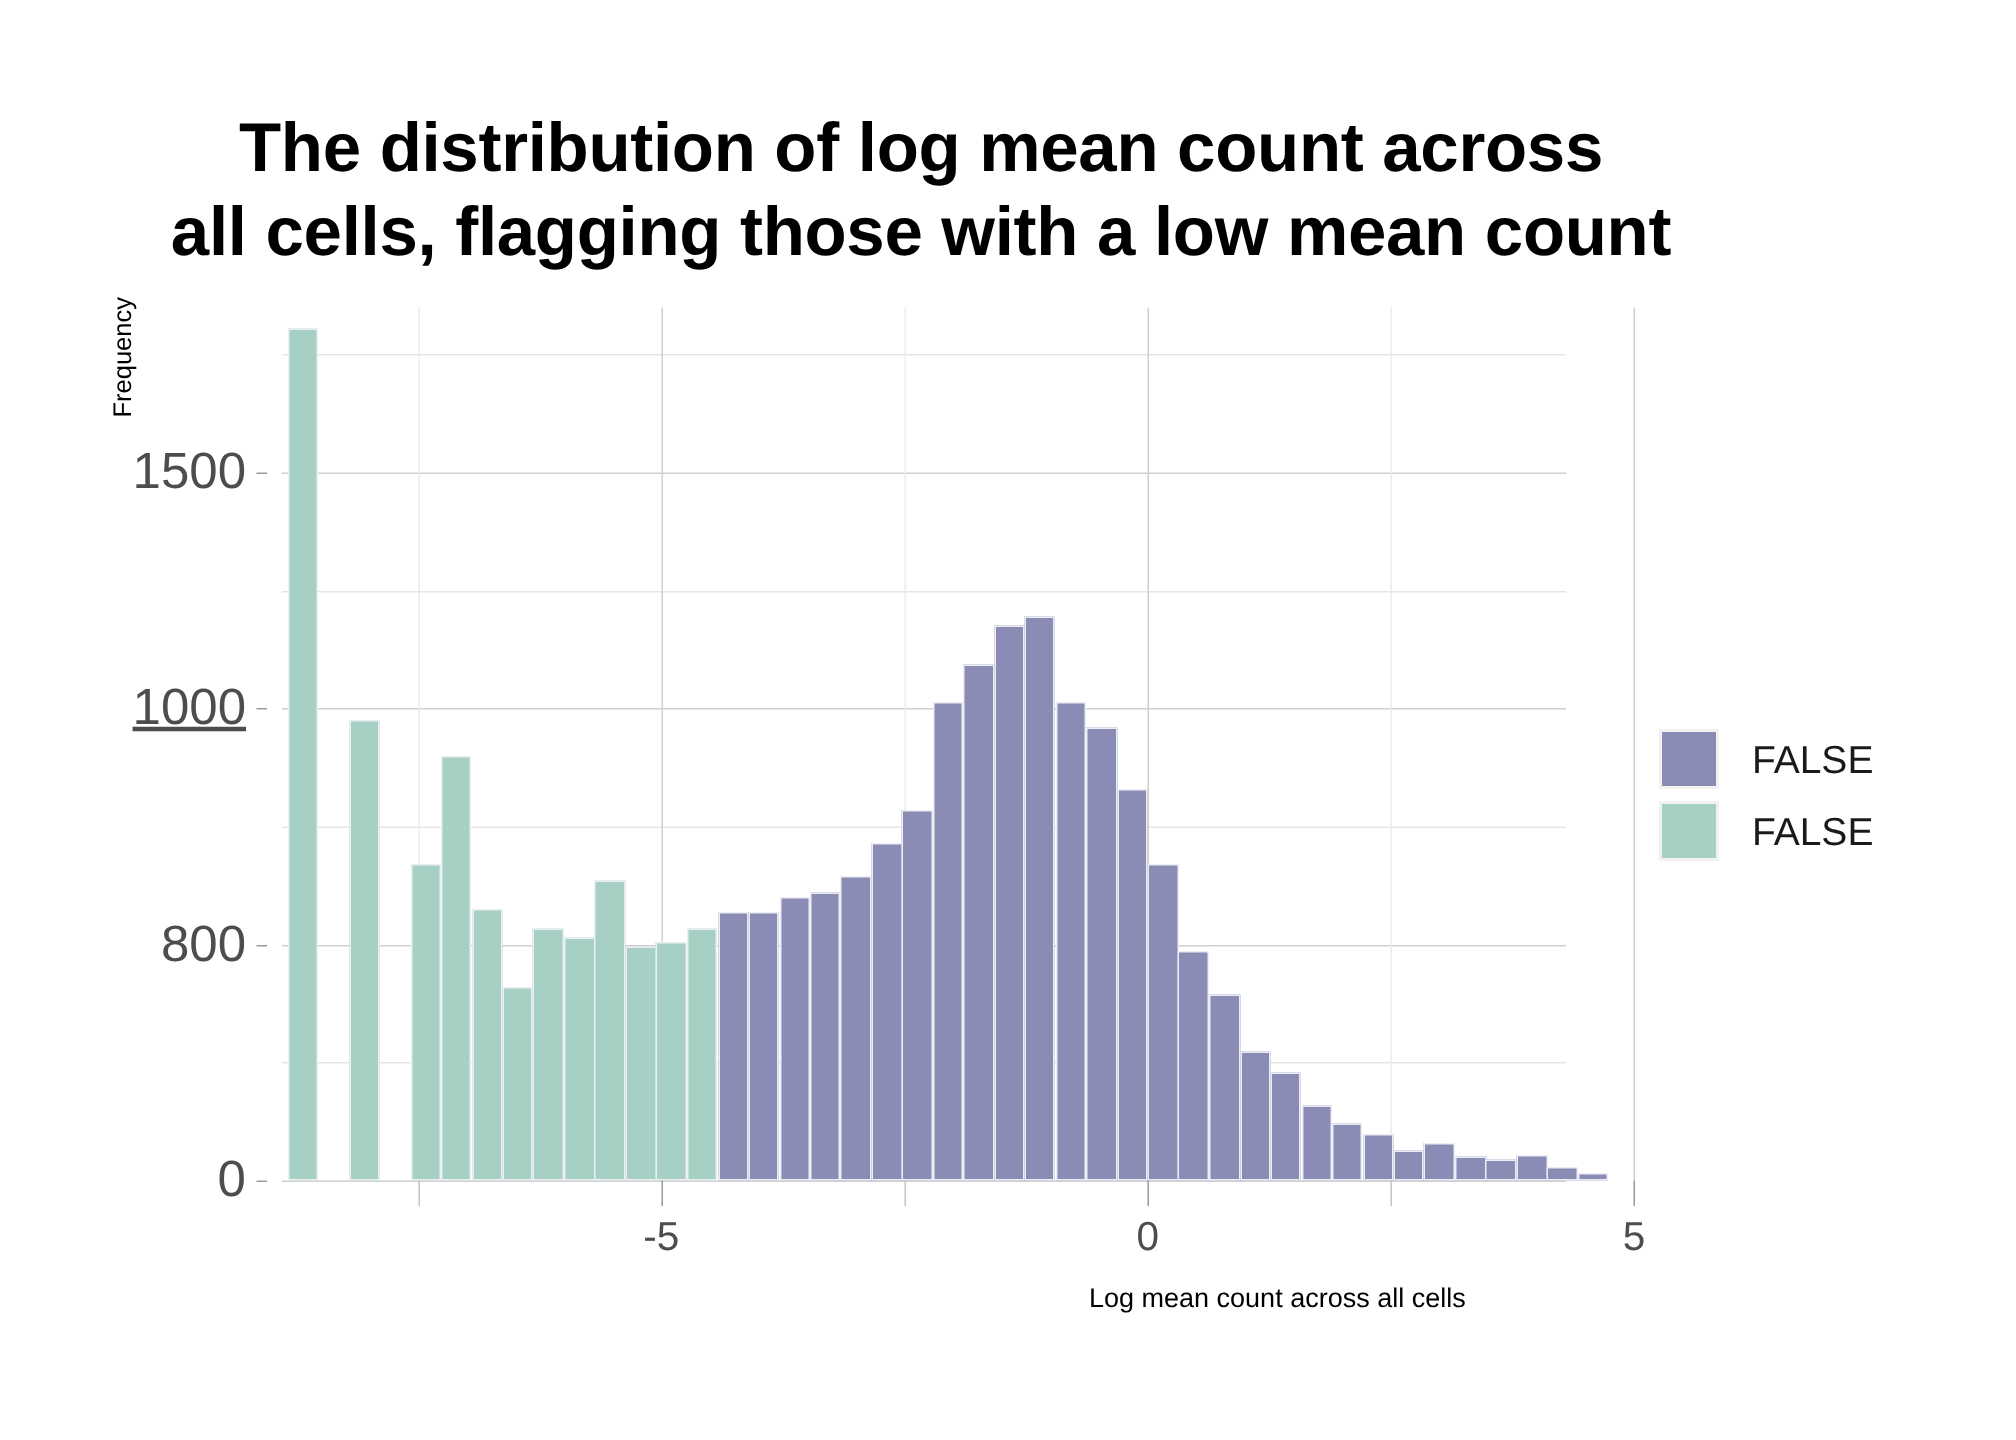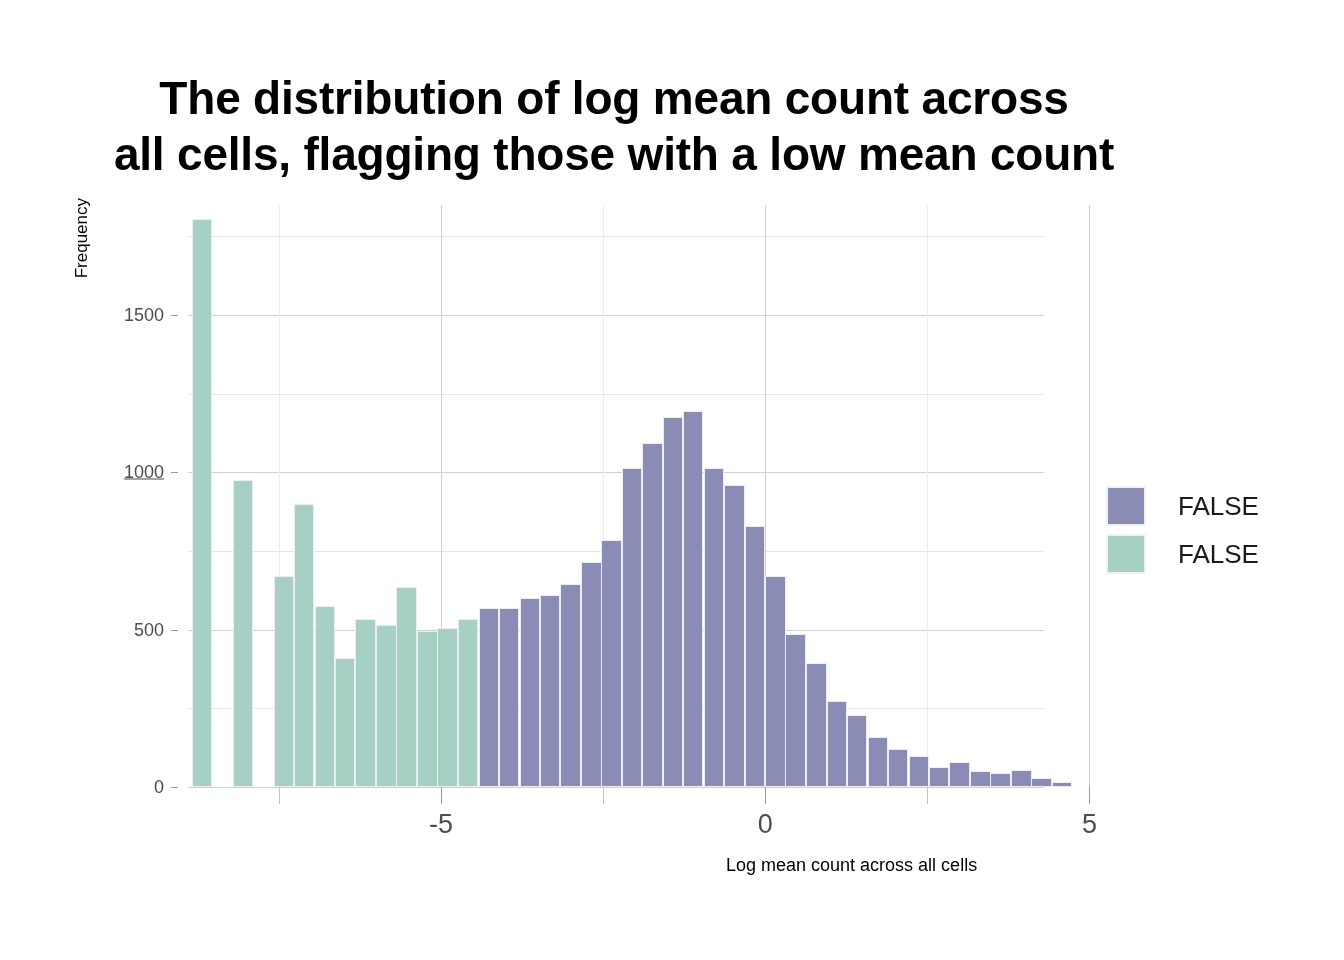--- a/index.html
+++ b/index.html
@@ -87,21 +87,21 @@
   #y-axis-labels {
     position: absolute;
     left: 0;
     top: 205px;
     width: 178px;
     height: 582px;
   }
   .ytick-label {
     position: absolute;
     right: 14px;
-    font-size: 18px;
+    font-size: 34px;
     color: #4d4d4d;
     transform: translateY(-50%);
     white-space: nowrap;
     text-align: center;
   }
   .ytick-mark {
     position: absolute;
     right: 0;
     width: 7px;
     height: 1px;
@@ -169,21 +169,21 @@
     align-items: center;
     height: 48px;
   }
   .legend-swatch {
     width: 40px;
     height: 40px;
     box-sizing: border-box;
     border: 2px solid #f1f1f1;
   }
   .legend-label {
-    margin-left: 32px;
+    margin-left: 22px;
     font-size: 26px;
     color: #1a1a1a;
     white-space: nowrap;
   }
 </style>
 </head>
 <body>
 
 <div id="page">
 
@@ -248,21 +248,21 @@
         <div class="bar" style="left: 802.315px; width: 20.4727px; height: 14.1568px; background: rgb(138, 140, 181);"></div>
         <div class="bar" style="left: 823.067px; width: 20.4727px; height: 17.3027px; background: rgb(138, 140, 181);"></div>
         <div class="bar" style="left: 843.17px; width: 20.4727px; height: 9.43784px; background: rgb(138, 140, 181);"></div>
         <div class="bar" style="left: 863.921px; width: 20.4727px; height: 4.71892px; background: rgb(138, 140, 181);"></div>
       </div>
   </div>
 
   <div id="y-axis-labels">
       <div class="ytick-label" style="top: 582px;">0</div>
       <div class="ytick-mark" style="top: 582px;"></div>
-      <div class="ytick-label" style="top: 424.703px;">500</div>
+      <div class="ytick-label" style="top: 424.703px;">800</div>
       <div class="ytick-mark" style="top: 424.703px;"></div>
       <div class="ytick-label" style="top: 267.405px; text-decoration: underline;">1000</div>
       <div class="ytick-mark" style="top: 267.405px;"></div>
       <div class="ytick-label" style="top: 110.108px;">1500</div>
       <div class="ytick-mark" style="top: 110.108px;"></div>
     </div>
   <div id="y-axis-title">Frequency</div>
 
   <div id="x-axis">
       <div class="xtick-mark-major" style="left: 252.909px;"></div>

